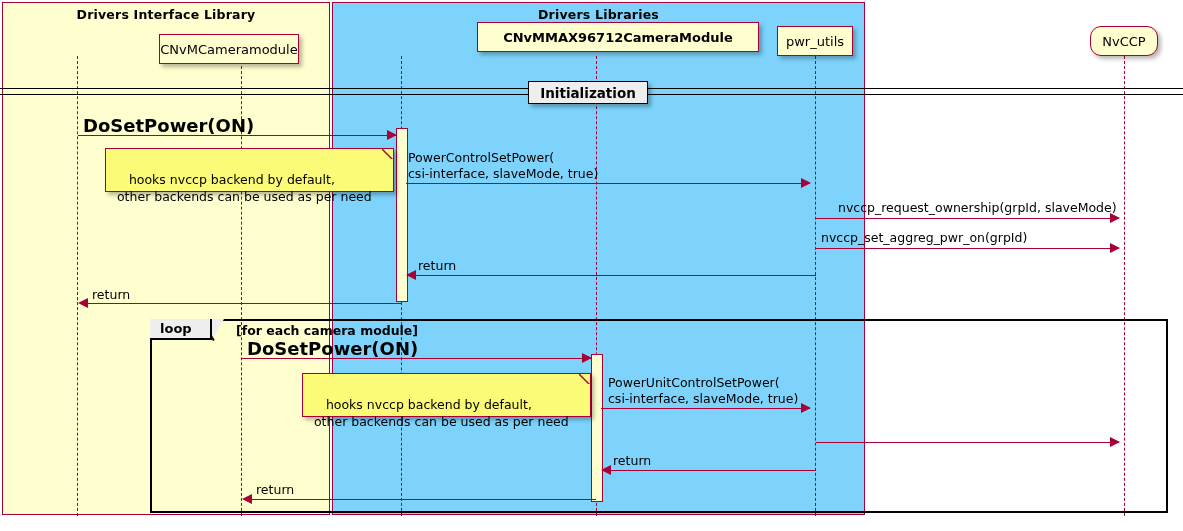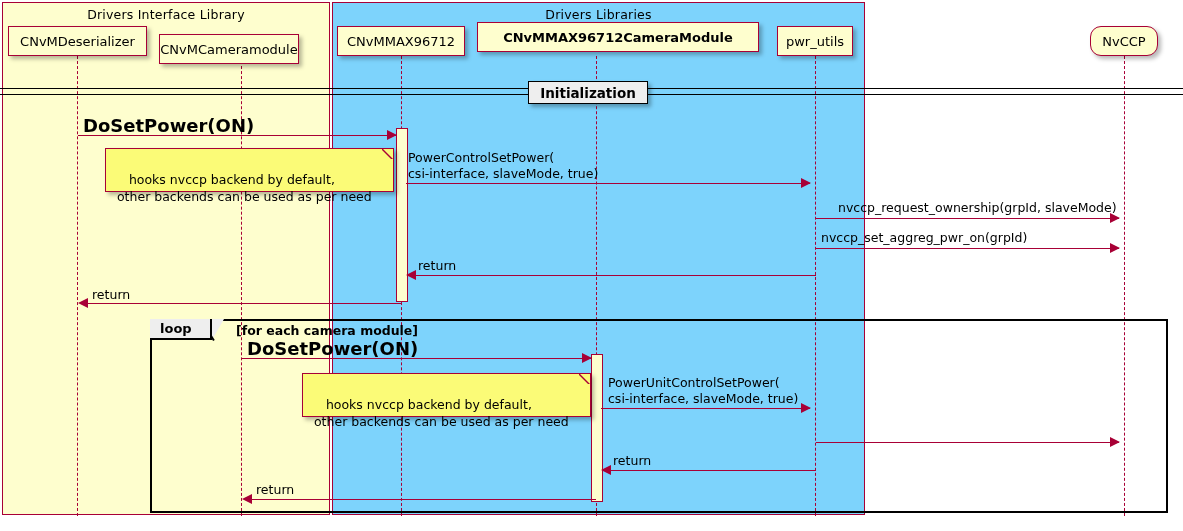--- a/index.html
+++ b/index.html
@@ -1,21 +1,21 @@
 <!DOCTYPE html>
 <html><head>
 <meta charset="utf-8">
 <style>
   html,body{margin:0;padding:0;background:#ffffff;}
   body{font-family:"DejaVu Sans","Liberation Sans",sans-serif;}
   #diagram{position:relative;width:1183px;height:531px;overflow:hidden;background:#fff;}
 
   
   .group{position:absolute;box-sizing:border-box;border:1px solid #A80036;}
-  .group-title{position:absolute;width:100%;text-align:center;font-weight:normal;font-size:12.5px;color:#000;top:4px;letter-spacing:.2px;}
+  .group-title{position:absolute;width:100%;text-align:center;font-weight:bold;font-size:12.5px;color:#000;top:4px;letter-spacing:.2px;}
 
   
   .participant{position:absolute;box-sizing:border-box;background:#FEFECE;border:1.5px solid #A80036;
     display:flex;align-items:center;justify-content:center;color:#000;font-size:13px;
     box-shadow:3px 3px 4px rgba(0,0,0,.28);height:30px;}
 
   
   .lifeline{position:absolute;width:0;border-left:1.5px dashed #A80036;}
 
   
@@ -65,28 +65,22 @@
   <div class="lifeline" style="left:77px;top:56px;height:460px;"></div>
   <div class="lifeline" style="left:241px;top:56px;height:460px;"></div>
   <div class="lifeline" style="left:401px;top:56px;height:460px;"></div>
   <div class="lifeline" style="left:596px;top:56px;height:460px;"></div>
   <div class="lifeline" style="left:815px;top:56px;height:460px;"></div>
   <div class="lifeline" style="left:1124px;top:56px;height:460px;"></div>
 
   <div class="activation" style="left:396px;top:128px;height:172px;"></div>
   <div class="activation" style="left:591px;top:354px;height:146px;"></div>
 
-  <div class="participant" style="left:8px;top:26px;width:139px;">
-    <span>CNvMDeserializer</span>
-  </div>
   <div class="participant" style="left:159px;top:34px;width:140px;">
     <span>CNvMCameramodule</span>
-  </div>
-  <div class="participant" style="left:337px;top:26px;width:128px;">
-    <span>CNvMMAX96712</span>
   </div>
   <div class="participant" style="left:477px;top:22px;width:282px;font-weight:bold;">
     <span>CNvMMAX96712CameraModule</span>
   </div>
   <div class="participant" style="left:777px;top:26px;width:76px;">
     <span>pwr_utils</span>
   </div>
   <div class="participant" style="left:1090px;top:26px;width:68px;border-radius:11px;">
     <span>NvCCP</span>
   </div>

